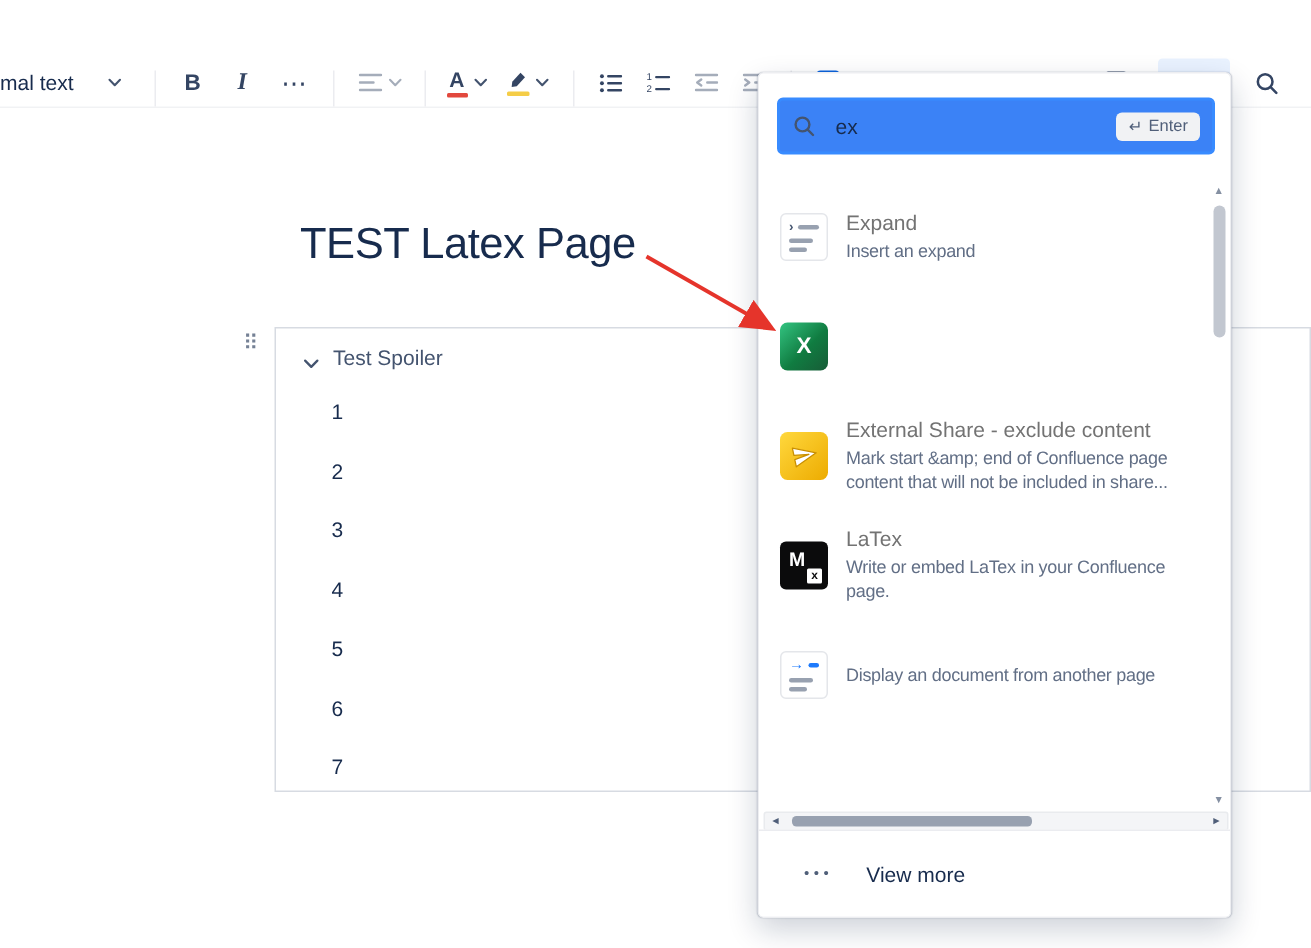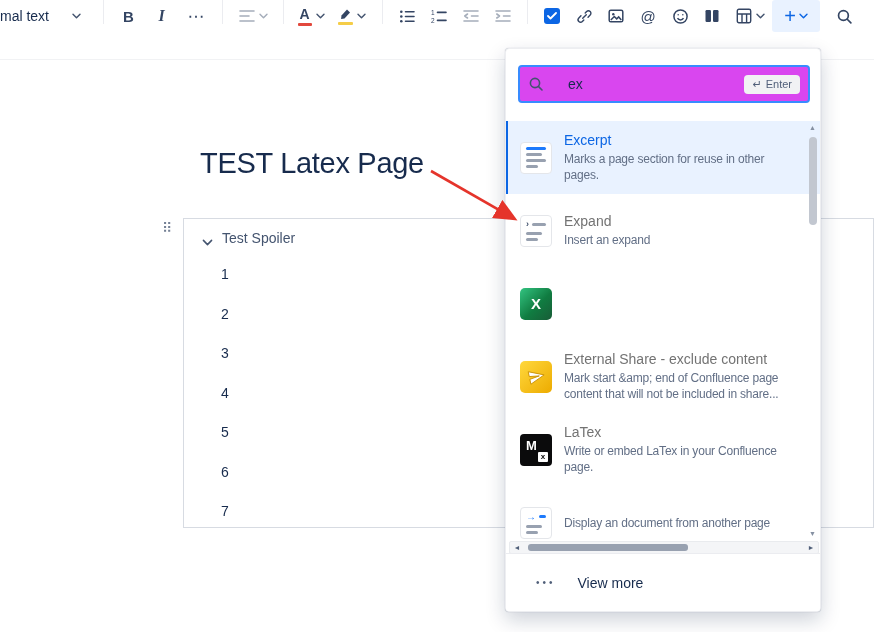--- a/index.html
+++ b/index.html
@@ -1,20 +1,20 @@
 <!DOCTYPE html>
 <html><head>
 <meta charset="utf-8">
 <style>
   *{margin:0;padding:0;box-sizing:border-box}
   body{font-family:"Liberation Sans",sans-serif;background:#fff;overflow:hidden}
   .screen{position:relative;width:874px;height:632px;background:#fff;overflow:hidden}
 
   
-  .toolbar{position:absolute;top:0;left:0;width:874px;height:60px;display:flex;align-items:flex-start;background:#fff;border-bottom:1px solid rgba(9,30,66,.06);z-index:10}
+  .toolbar{position:absolute;top:12px;left:0;width:874px;height:60px;display:flex;align-items:flex-end;background:#fff;border-bottom:1px solid rgba(9,30,66,.06);z-index:10}
   .tbb{height:32px;display:flex;align-items:center;justify-content:center;color:#344563;border-radius:3px;flex:none;cursor:pointer}
   .sep{width:1px;height:24px;background:#ebecf0;margin:0 8px;flex:none}
   .style-dd{width:95px;justify-content:space-between;padding-right:14px;font-size:14px;color:#172b4d}
   .w32{width:32px}.w33{width:33px}.w36{width:36px}.w38{width:38px}.w44{width:44px}.w48{width:48px}
   .b{font-weight:700;font-size:15px}
   .i{font-style:italic;font-family:"Liberation Serif",serif;font-weight:600;font-size:16px}
   .more{font-size:17px;color:#344563}
   .col-stack{display:flex;flex-direction:column;align-items:center}
   .letter-a{font-size:14px;font-weight:700;line-height:14px;color:#344563}
   .bar{width:14px;height:3px;border-radius:1px;margin-top:2px}
@@ -30,21 +30,21 @@
 
   
   .page-title{position:absolute;left:200px;top:147px;font-size:29px;font-weight:500;color:#172b4d;letter-spacing:-.3px;z-index:1}
   .drag{position:absolute;left:162px;top:221px;font-size:14px;color:#758195;z-index:2;cursor:grab;line-height:1}
   .spoiler{position:absolute;left:183px;top:218px;width:691px;height:310px;border:1px solid #d7dbe2;background:#fff;z-index:1;overflow:hidden}
   .sp-head{position:absolute;top:11px;left:18px;display:flex;align-items:flex-end;gap:9px;color:#44546f;font-size:14px;cursor:pointer}
   .sp-body{position:absolute;top:36px;left:37px;font-size:14px;color:#172b4d;line-height:39.5px}
 
   
   .popup{position:absolute;left:505px;top:48px;width:316px;height:564px;background:#fff;border-radius:4px;border:1px solid #edeef1;box-shadow:0 8px 20px rgba(9,30,66,.2),0 0 1px rgba(9,30,66,.31);z-index:40;overflow:hidden}
-  .searchbox{position:absolute;left:12px;top:16px;width:292px;height:38px;border:2px solid #388bff;border-radius:4px;display:flex;align-items:center;padding:0 8px;gap:24px;background:#d946ef}
+  .searchbox{position:absolute;left:12px;top:16px;width:292px;height:38px;border:2px solid #388bff;border-radius:4px;display:flex;align-items:center;padding:0 8px;gap:13px;background:#3b82f6}
   .searchbox input{border:none;outline:none;flex:1;min-width:0;font-size:14px;color:#172b4d;font-family:inherit;background:transparent}
   .enter-chip{flex:none;background:#f1f2f4;border-radius:4px;padding:3px 8px;font-size:11px;color:#505f79;display:flex;gap:4px;align-items:center}
   .menu{position:absolute;left:0;top:72px;width:316px;height:420px;overflow:hidden}
   .mi{display:flex;align-items:center;gap:12px;height:73px;padding:0 24px 0 14px;cursor:pointer}
   .mi.sel{background:#e9f2ff;border-left:2px solid #0c66e4;padding-left:12px}
   .mi-ic{flex:none;width:32px;height:32px}
   .mi-t{flex:1;min-width:0}
   .mi-name{font-size:14px;color:#737373;margin-bottom:3px}
   .mi.sel .mi-name{color:#0c66e4}
   .mi-desc{font-size:12px;color:#626f86;line-height:16px;letter-spacing:-.2px;max-height:32px;overflow:hidden}
@@ -262,32 +262,20 @@
         </svg>
       <input type="text" value="ex" style="">
       <span class="enter-chip">
         <span>↵</span>
         <span>Enter</span>
       </span>
     </div>
 
     <div class="menu">
 
-      <div class="mi sel">
-        <div class="mi-ic doc">
-          <span class="dl blue w100"></span>
-            <span class="dl gray w80"></span>
-            <span class="dl gray w100"></span>
-            <span class="dl gray w60"></span>
-        </div>
-        <div class="mi-t">
-          <div class="mi-name">Excerpt</div>
-          <div class="mi-desc">Marks a page section for reuse in other pages.</div>
-        </div>
-      </div>
 
       <div class="mi">
         <div class="mi-ic doc">
           <span class="docrow">
               <span class="chev-sm">›</span>
               <span class="dl gray grow"></span>
             </span>
           <span class="dl gray w80"></span>
             <span class="dl gray w60"></span>
         </div>

